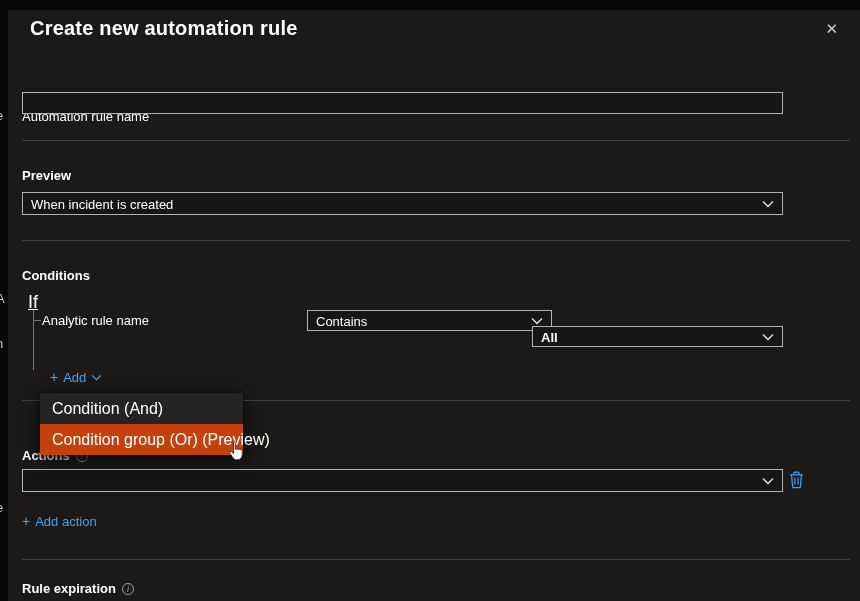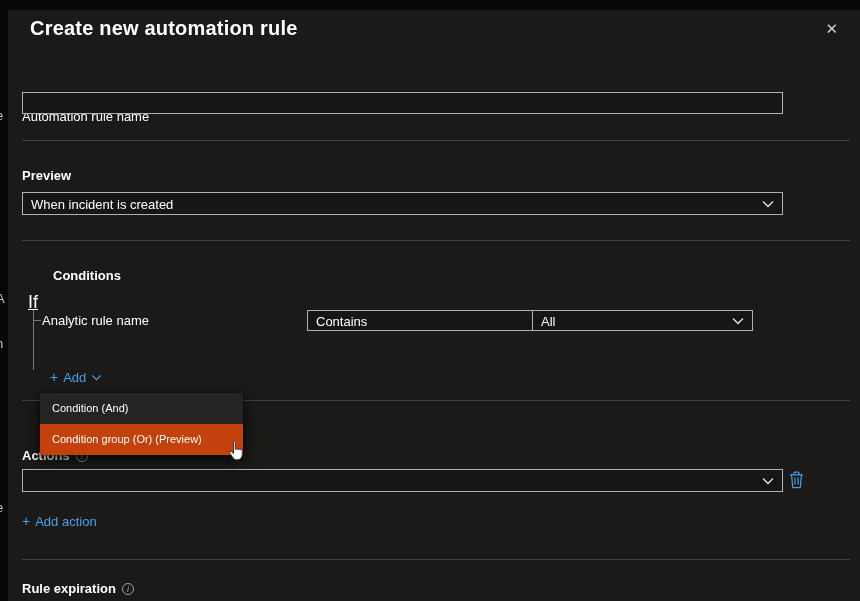--- a/index.html
+++ b/index.html
@@ -65,26 +65,26 @@
   .select .select-text {
     position: absolute; left: 8px; top: 50%; transform: translateY(-50%);
     font-size: 13px; color: #ffffff; white-space: nowrap;
   }
   .chev {
     position: absolute; right: 8px; top: 50%; transform: translateY(-50%);
     line-height: 0;
   }
   .trigger-select { left: 14px; top: 182px; width: 761px; height: 23px; }
   .op-select  { left: 299px; top: 300px; width: 245px; height: 21px; }
-  .val-select { left: 524px; top: 300px; width: 221px; height: 21px; }
+  .val-select { left: 524px; top: 316px; width: 251px; height: 21px; font-weight: bold; }
   .actions-select { left: 14px; top: 459px; width: 761px; height: 23px; }
 
   .lbl-name    { top: 61px; margin-top: 38px; }
   .lbl-trigger { top: 158px; }
-  .lbl-conditions { top: 258px; margin-left: 31px; }
+  .lbl-conditions { top: 258px; }
   .lbl-if      { left: 20px; top: 282px; font-size: 18px; text-decoration: underline; }
   .lbl-analytic{ left: 34px; top: 303px; }
   .lbl-actions { top: 438px; z-index: 1; }
   .lbl-expiration { top: 571px; }
 
   .tree-v { position: absolute; left: 25px; top: 300px; width: 1px; height: 60px; background: #7a7876; }
   .tree-h { position: absolute; left: 25px; top: 310px; width: 8px; height: 1px; background: #7a7876; }
 
   .link-btn {
     position: absolute; background: none; border: none;
@@ -96,21 +96,21 @@
   .add-action { left: 14px; top: 503px; }
   .plus { font-size: 14px; }
 
   .menu {
     position: absolute; left: 32px; top: 383px; width: 203px;
     background: #252423; z-index: 5;
     box-shadow: 0 6px 16px rgba(0,0,0,.65), 0 1px 4px rgba(0,0,0,.5);
   }
   .menu-item {
     height: 31px; line-height: 31px; padding-left: 12px;
-    font-size: 11px; color: #ffffff; cursor: pointer; white-space: nowrap;
+    font-size: 16px; color: #ffffff; cursor: pointer; white-space: nowrap;
   }
   .menu-item.hovered { background: #c2410c; }
 
   .cursor { position: absolute; left: 220px; top: 430px; z-index: 6; pointer-events: none; }
 
   .trash-btn {
     position: absolute; left: 781px; top: 461px;
     background: none; border: none; cursor: pointer; line-height: 0; padding: 0;
   }
 

